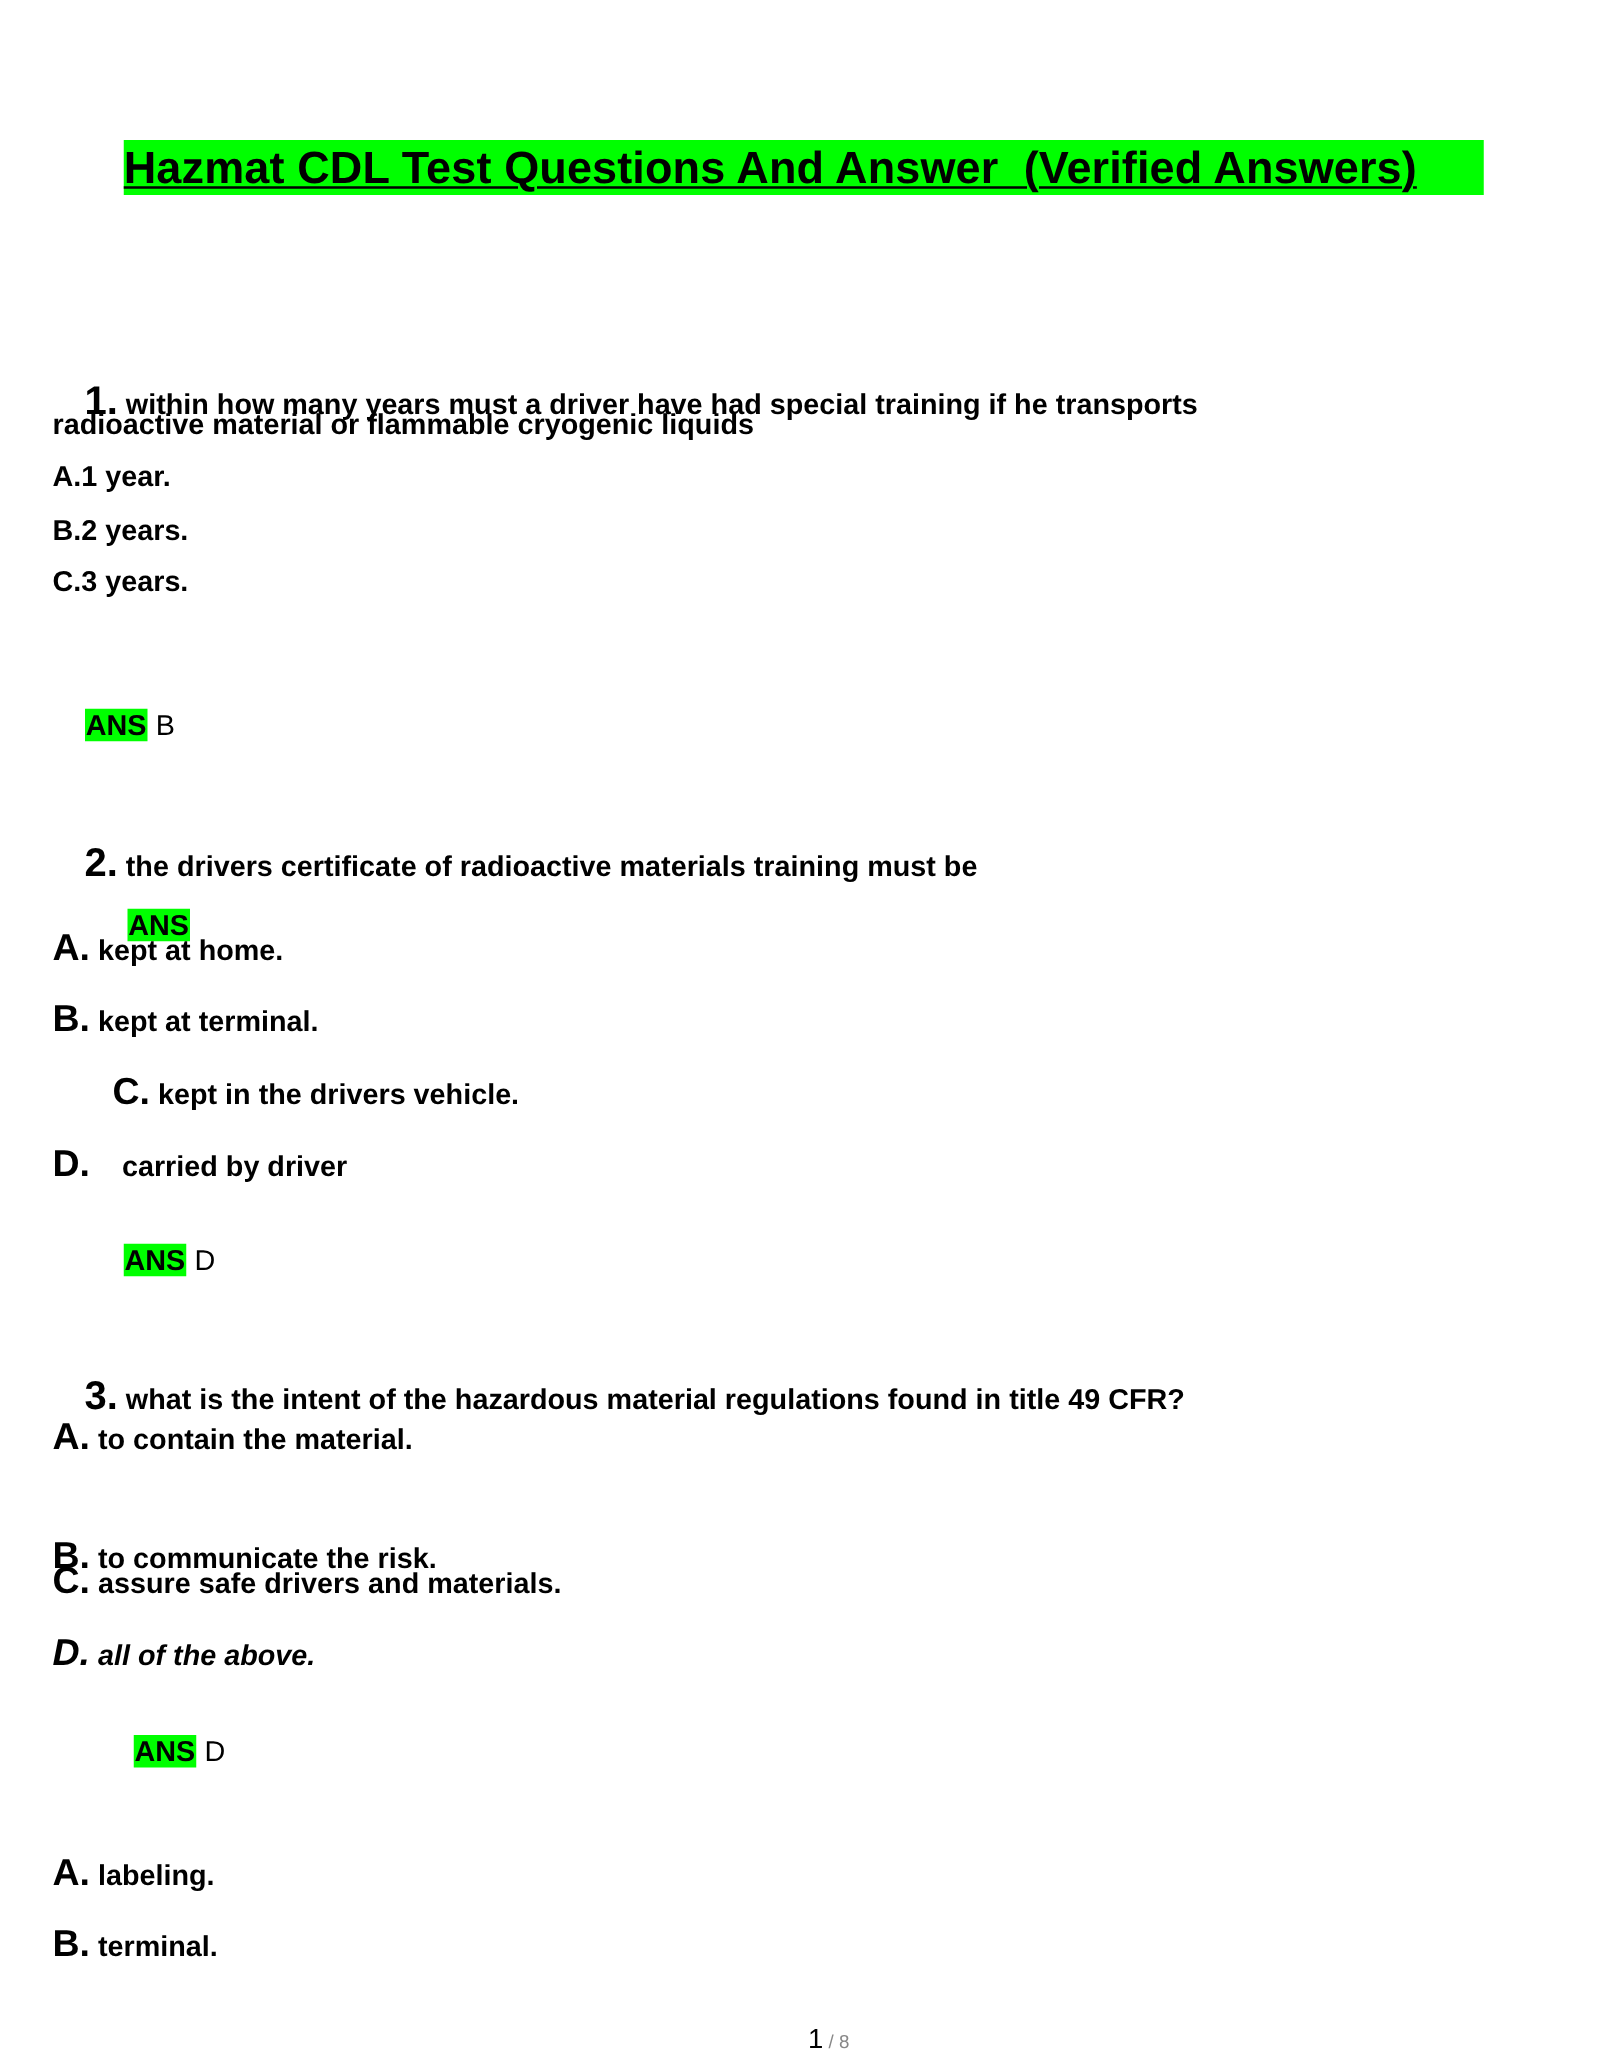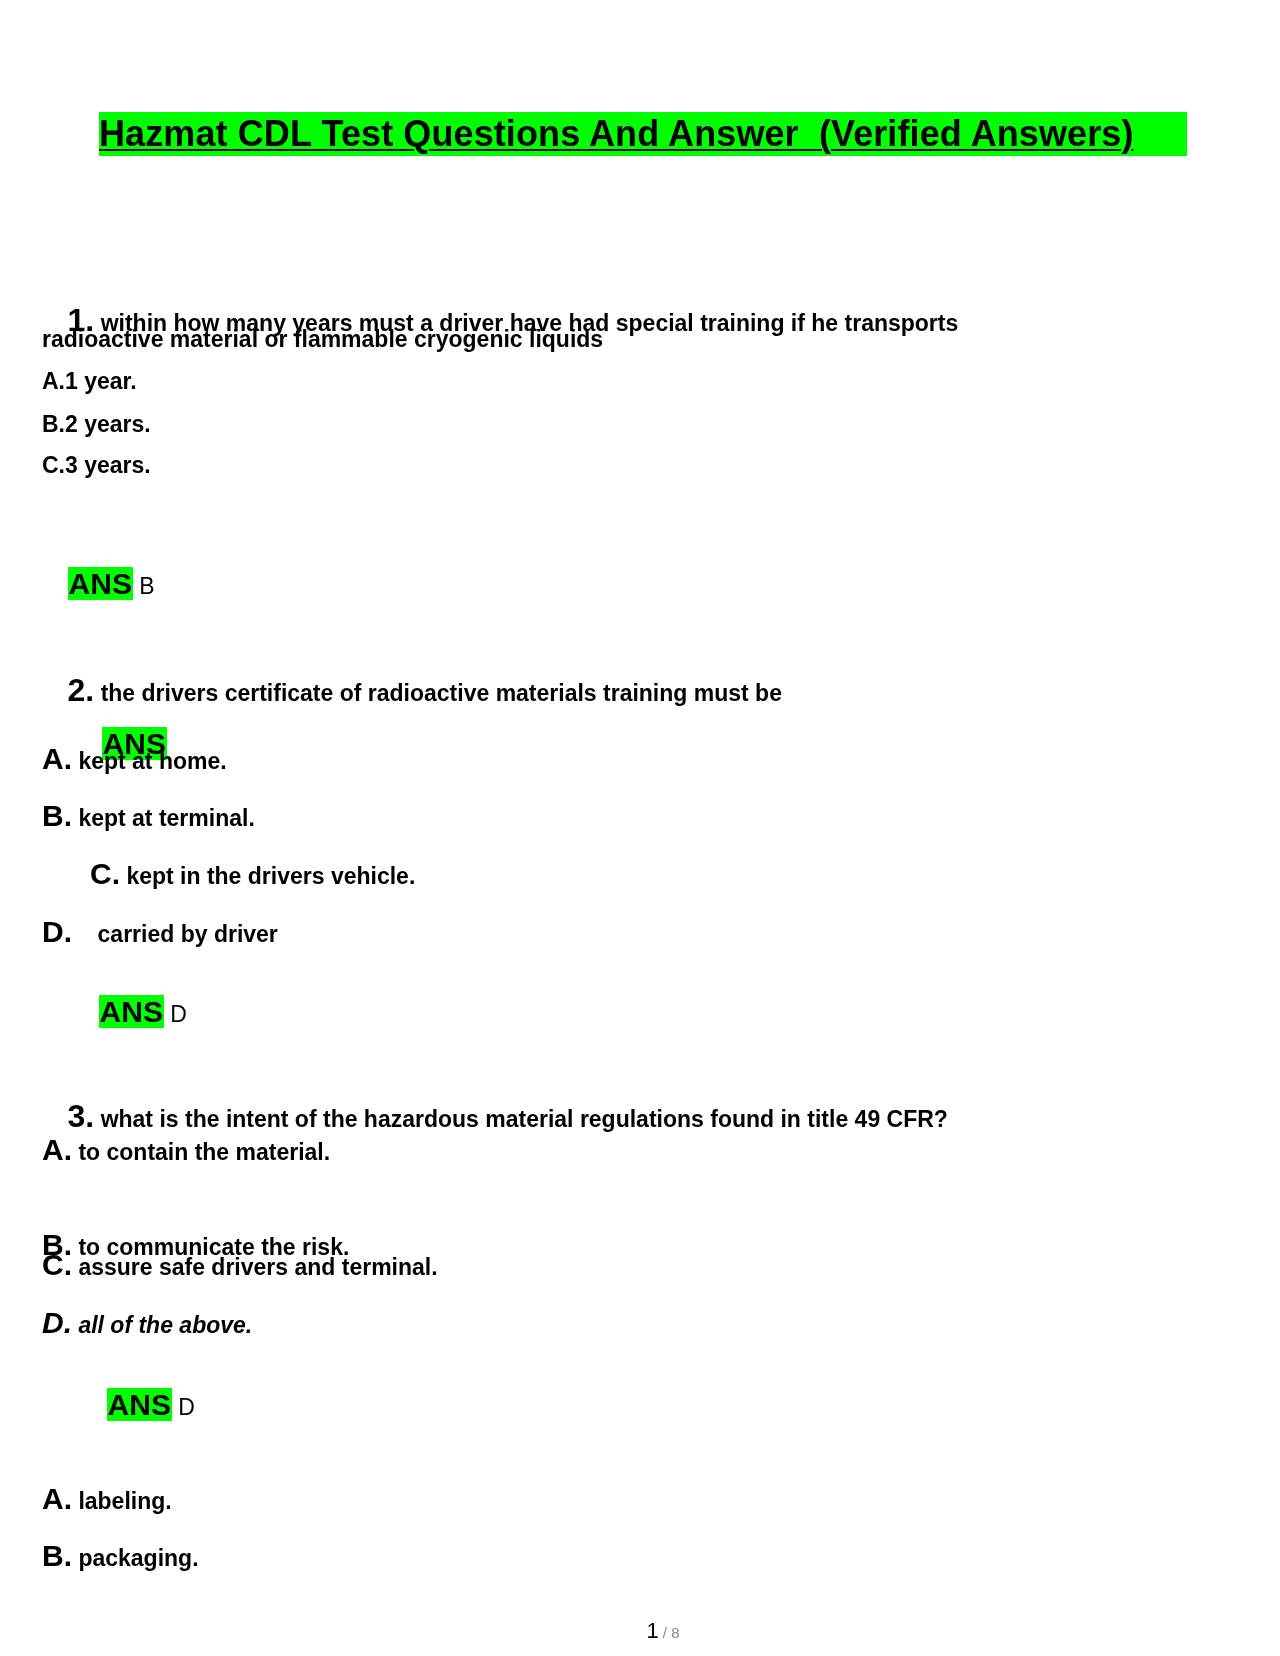--- a/index.html
+++ b/index.html
@@ -6,21 +6,21 @@
   body { width: 1280px; height: 1656px; position: relative; overflow: hidden;
          font-family: "Liberation Sans", sans-serif; color: #000; }
   .page { position: absolute; left: 0; top: 0; width: 1280px; height: 1420px; }
   .title { position: absolute; left: 99px; top: 112px; height: 44px; width: 1088px;
            background: #00ff00; font-weight: bold; font-size: 36px; line-height: 44px;
            text-decoration: underline; text-decoration-thickness: 2px; text-underline-offset: 3px;
            white-space: pre; letter-spacing: 0.1px; }
   .line { position: absolute; left: 42px; font-weight: bold; font-size: 23px; white-space: pre; }
   .qnum { font-size: 32px; font-weight: bold; }
   .optletter { font-size: 30px; font-weight: bold; }
-  .ans { background: #00ff00; font-weight: bold; font-size: 30px; padding: 0 1px; margin-top: 18px; }
+  .ans { background: #00ff00; font-weight: bold; font-size: 23px; padding: 0 1px; margin-top: 18px; }
   .ansval { font-weight: normal; font-size: 23px; }
   .footer { position: absolute; top: 1592px; left: 622px; font-size: 22px; white-space: pre; }
   .footer .total { color: #888; font-size: 15px; }
 </style>
 </head>
 <body>
 
 <div class="page">
 
   <div class="title">Hazmat CDL Test Questions And Answer  (Verified Answers)</div>
@@ -48,25 +48,25 @@
   <div class="line" style="top:915px;"><span class="optletter">D.</span><span>    carried by driver</span></div>
   <div class="line" style="top:968px; left:73px;">
     <span class="ans">ANS</span><span class="ansval"> D</span>
   </div>
 
   <div class="line" style="top:1071px;">
     <span class="qnum">3.</span><span> what is the intent of the hazardous material regulations found in title 49 CFR?</span>
   </div>
   <div class="line" style="top:1133px;"><span class="optletter">A.</span><span> to contain the material.</span></div>
   <div class="line" style="top:1190px;margin-top:38px;"><span class="optletter">B.</span><span> to communicate the risk.</span></div>
-  <div class="line" style="top:1248px;"><span class="optletter">C.</span><span> assure safe drivers and terminal.</span></div>
+  <div class="line" style="top:1248px;"><span class="optletter">C.</span><span> assure safe drivers and materials.</span></div>
   <div class="line" style="top:1306px;font-style:italic;"><span class="optletter">D.</span><span> all of the above.</span></div>
   <div class="line" style="top:1361px; left:81px;">
     <span class="ans">ANS</span><span class="ansval"> D</span>
   </div>
 
   <div class="line" style="top:1482px;"><span class="optletter">A.</span><span> labeling.</span></div>
-  <div class="line" style="top:1539px;"><span class="optletter">B.</span><span> packaging.</span></div>
+  <div class="line" style="top:1539px;"><span class="optletter">B.</span><span> terminal.</span></div>
 
   <div class="footer">
     <span>1</span><span class="total"> / 8</span>
   </div>
 </div>
 
 </body></html>

